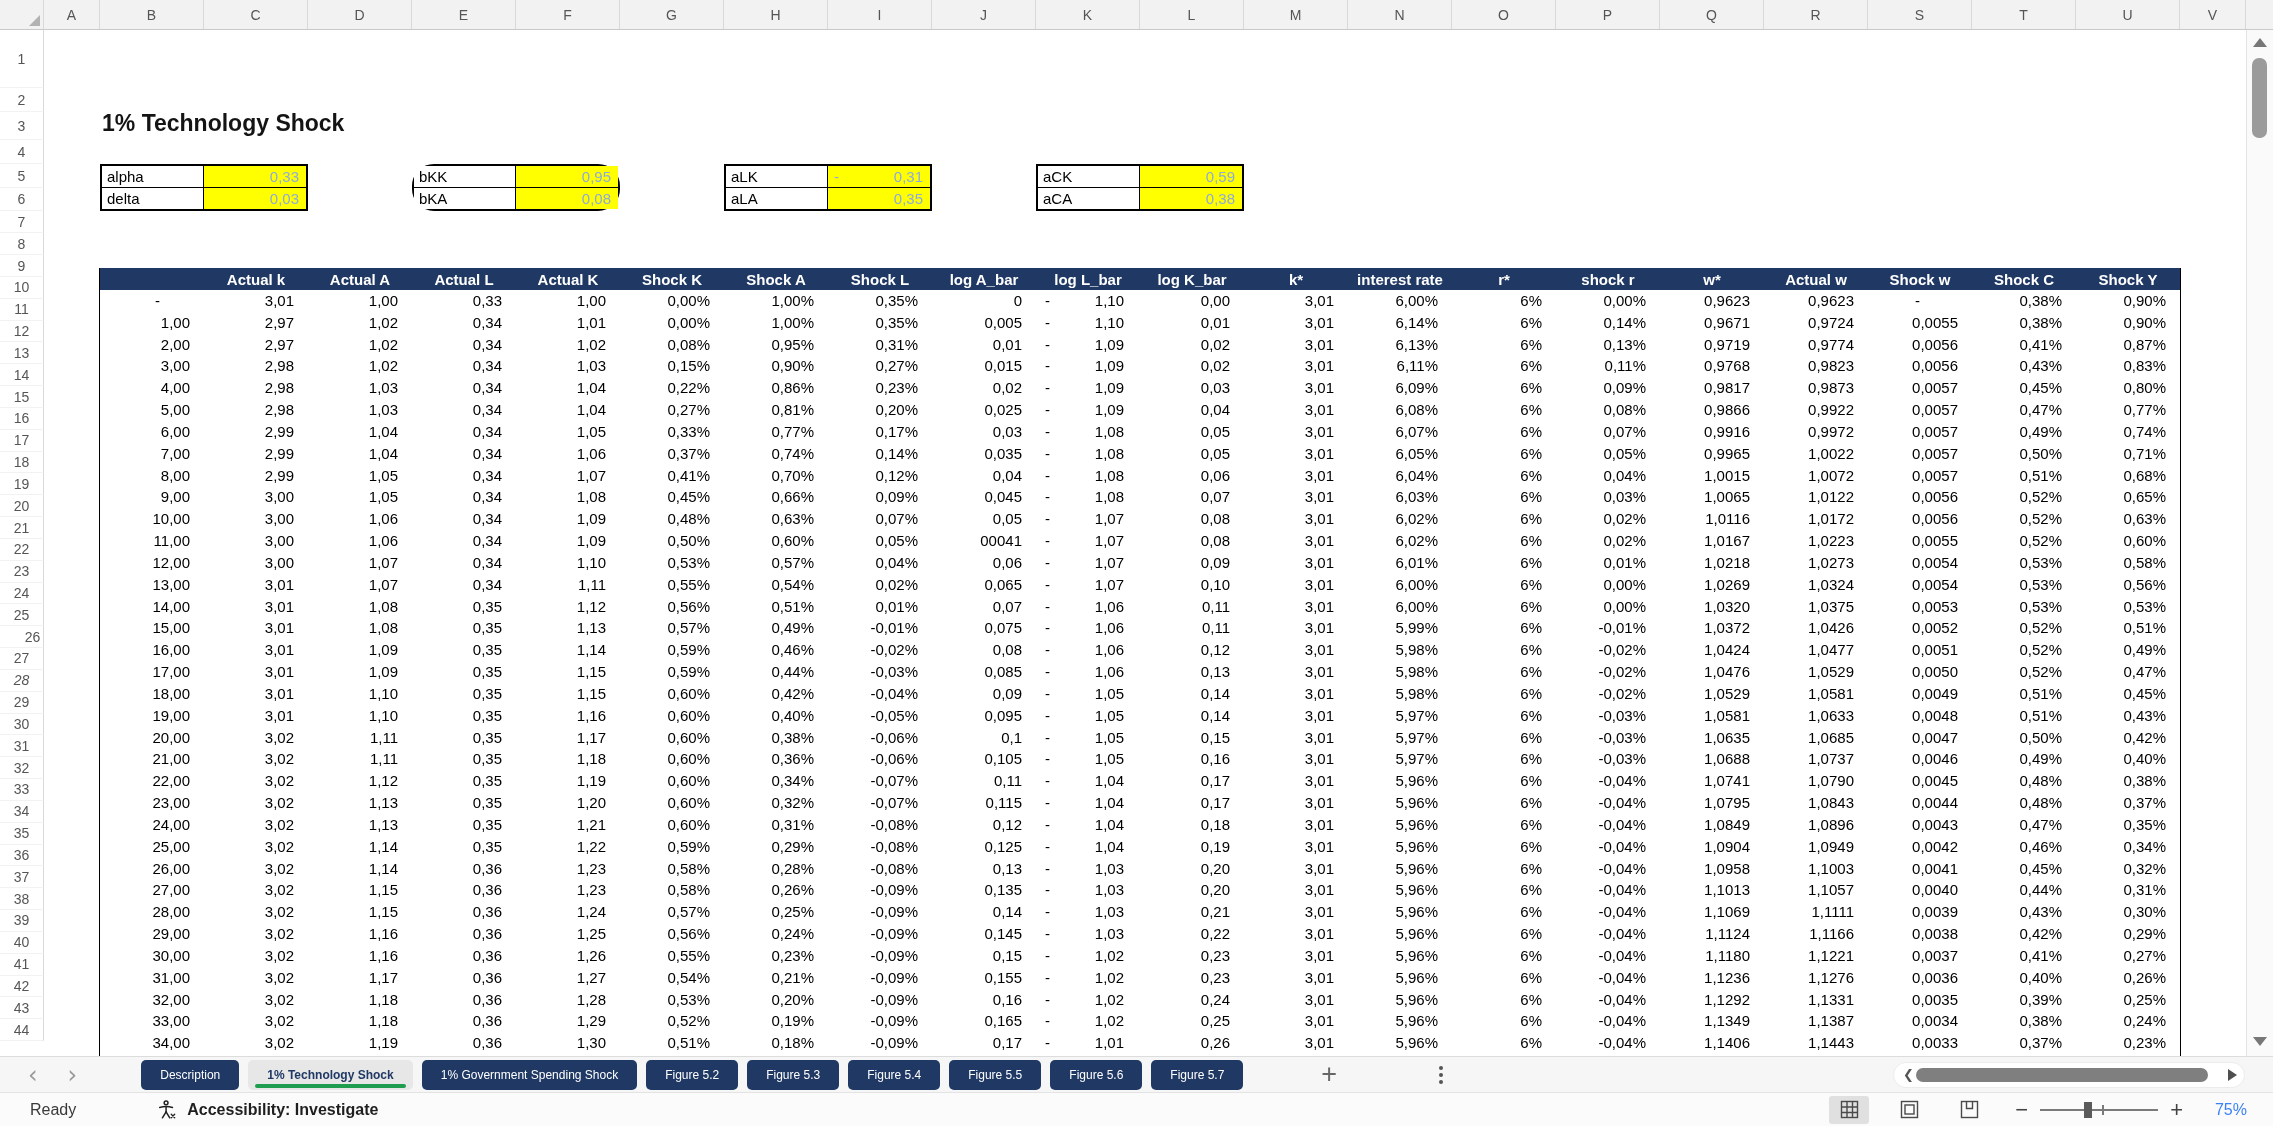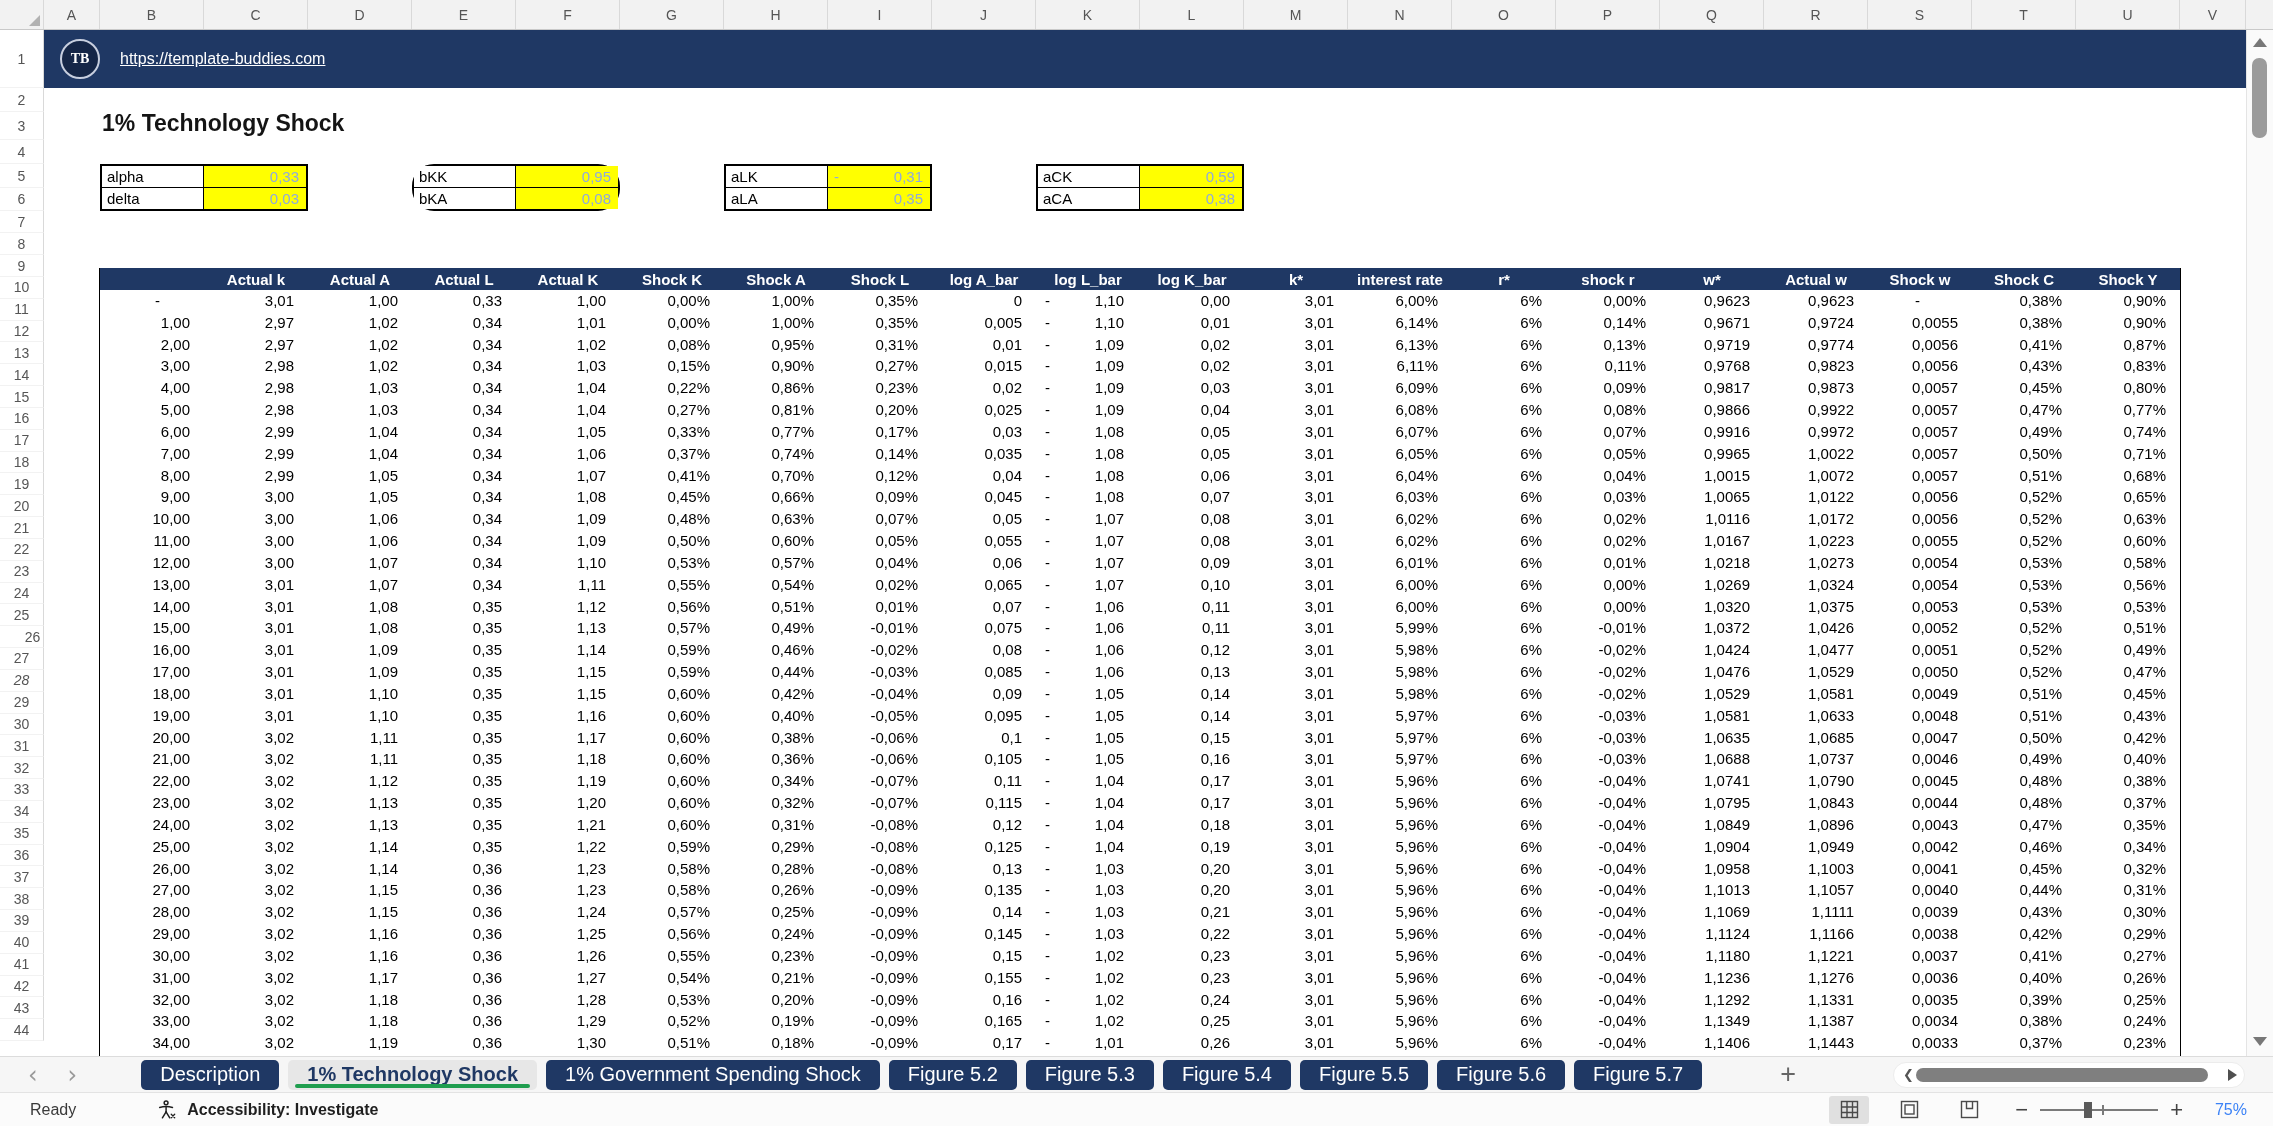--- a/index.html
+++ b/index.html
@@ -63,21 +63,21 @@
   .vs-thumb{position:absolute;top:28px;left:5px;width:15px;height:80px;background:#9b9b9b;border-radius:7px;}
   .vs-down{position:absolute;bottom:10px;left:50%;transform:translateX(-50%);width:0;height:0;
            border-left:7px solid transparent;border-right:7px solid transparent;border-top:9px solid #777;}
 
   
   .tabbar{position:absolute;left:0;top:1056px;width:2273px;height:36px;background:#f6f6f6;
           border-top:1px solid #dcdcdc;display:flex;align-items:center;box-sizing:border-box;}
   .navchev{color:#9a9a9a;font-size:24px;line-height:1;cursor:pointer;font-family:"DejaVu Sans",sans-serif;}
   .chev-l{margin-left:28px;} .chev-r{margin-left:30px;}
   .tabs{display:flex;gap:9px;margin-left:64px;}
-  .tab{height:30px;border-radius:5px;background:#1f3864;color:#fff;font-size:20px;
+  .tab{height:30px;border-radius:5px;background:#1f3864;color:#fff;font-size:12px;
        display:flex;align-items:center;padding:0 19px;cursor:pointer;white-space:nowrap;}
   .tab.active{background:#e7e7e7;color:#1f3864;font-weight:bold;position:relative;}
   .tab.active::after{content:"";position:absolute;left:7px;right:7px;bottom:2px;height:4px;
                      background:#1f9d4e;border-radius:2px;}
   .addsheet{margin-left:78px;font-size:27px;color:#666;cursor:pointer;line-height:1;}
   .kebab{margin-left:102px;display:flex;flex-direction:column;gap:3px;cursor:pointer;}
   .kebab span{width:4px;height:4px;border-radius:50%;background:#555;}
   .hscroll{position:absolute;left:1893px;top:5px;width:352px;height:26px;background:#fff;
            border:1px solid #ececec;border-radius:13px;box-sizing:border-box;}
   .hs-chev{position:absolute;left:9px;top:4px;color:#555;font-size:13px;font-family:"DejaVu Sans",sans-serif;}
@@ -174,24 +174,20 @@
       <div class="rownum" style="height: 21.842px;">37</div>
       <div class="rownum" style="height: 21.842px;">38</div>
       <div class="rownum" style="height: 21.842px;">39</div>
       <div class="rownum" style="height: 21.842px;">40</div>
       <div class="rownum" style="height: 21.842px;">41</div>
       <div class="rownum" style="height: 21.842px;">42</div>
       <div class="rownum" style="height: 21.842px;">43</div>
       <div class="rownum" style="height: 21.842px;">44</div>
     </div>
 
-  <div class="banner">
-    <div class="logo">TB</div>
-    <span class="url">https://template-buddies.com</span>
-  </div>
 
   <div class="sheet-title">1% Technology Shock</div>
 
   <div id="pboxes">
       <div class="pbox" style="left: 100px;">
         <div class="pl r1">alpha</div>
         <div class="pv r1">0,33</div>
         <div class="pl">delta</div>
         <div class="pv">0,03</div>
       </div>
@@ -519,21 +515,21 @@
         </div>
         <div class="trow">
           <div class="c">11,00</div>
           <div class="c">3,00</div>
           <div class="c">1,06</div>
           <div class="c">0,34</div>
           <div class="c">1,09</div>
           <div class="c">0,50%</div>
           <div class="c">0,60%</div>
           <div class="c">0,05%</div>
-          <div class="c">0,055</div>
+          <div class="c">00041</div>
           <div class="c negsplit">
             <span>-</span>
             <span>1,07</span>
           </div>
           <div class="c">0,08</div>
           <div class="c">3,01</div>
           <div class="c">6,02%</div>
           <div class="c">6%</div>
           <div class="c">0,02%</div>
           <div class="c">1,0167</div>

